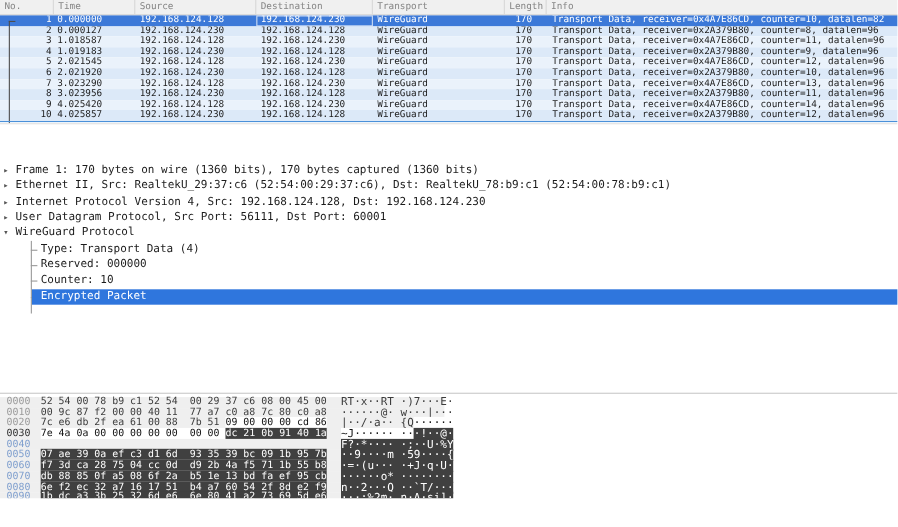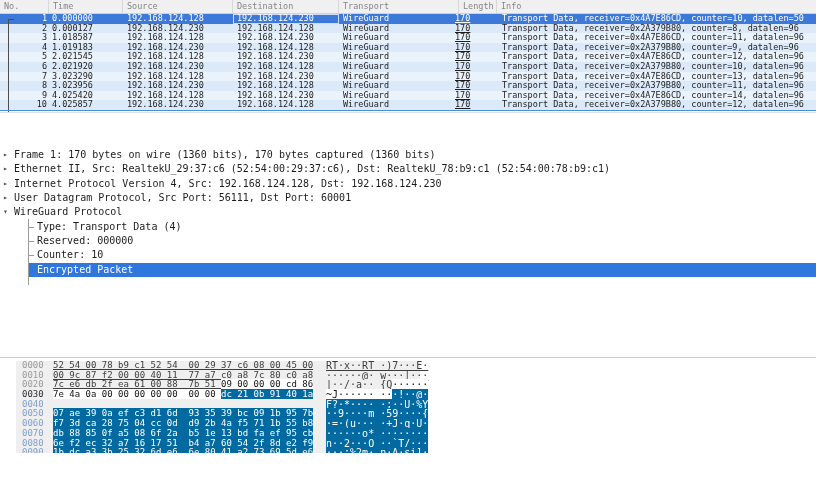--- a/index.html
+++ b/index.html
@@ -23,21 +23,21 @@
   .prow { position:relative; height:9.6px; line-height:9.8px; font-size:8.5px; }
   .prow.ra { background:#dce9f8; }
   .prow.rb { background:#eaf2fb; }
   .prow.sel { background:#3c79d8; color:#fff; }
   .pcell { position:absolute; top:0; bottom:0; white-space:nowrap; overflow:hidden; }
   .c-no   { left:0;    width:47px; text-align:right; }
   .c-time { left:52px; width:74px; }
   .c-src  { left:127px; width:106px; }
   .c-dst  { left:237px; width:102px; }
   .c-proto{ left:343px; width:110px; }
-  .c-len  { left:455px; width:42px; text-align:left;text-decoration:underline; }
+  .c-len  { left:455px; width:42px; text-align:center; }
   .c-info { left:502px; right:0; }
   .focusrect { position:absolute; left:233px; width:106px; top:0; bottom:0;
                border:1px solid rgba(255,255,255,.75); }
   .conv-bracket-v { position:absolute; left:8px; top:19px; width:1px; height:124px; background:#4d4d4d; }
   .conv-bracket-h { position:absolute; left:8px; top:19px; width:6px; height:1px; background:#4d4d4d; }
   .plist-bottomline { position:absolute; left:0; right:0; top:110px; height:1px; background:#4a90d9; }
   
   .details {
     position:absolute; top:112px; left:0; right:0; height:245px;
     border-top:1px solid #e0e0e0; background:#fff; font-size:10px;
@@ -49,29 +49,29 @@
   .dchild .lbl { position:absolute; left:37px; }
   .dchild::before { content:""; position:absolute; left:28px; top:7px; width:6px; height:1px; background:#9a9a9a; }
   .dchild.sel .bar { position:absolute; left:29px; right:0; top:0.5px; bottom:0.5px; background:#2f76dd; }
   .dchild.sel .lbl { color:#fff; }
   .tree-vline { position:absolute; left:28px; top:106px; width:1px; height:66px; background:#9a9a9a; }
   
   .hexpane {
     position:absolute; top:357px; left:0; right:0; bottom:0;
     border-top:1px solid #c9c9c9; background:#fff; font-size:9px;
   }
-  .hexrows { padding-top:3px;padding-left:16px; }
+  .hexrows { padding-top:3px; }
   .hexrow { position:relative; height:9.7px; line-height:9.8px; width:404px;
             background:#efefef; white-space:pre; }
   .hx-off { position:absolute; left:6px; }
   .hx-bytes { position:absolute; left:37px; }
   .hx-ascii { position:absolute; left:310px; font-size:10px; }
-  .hx-dim { color:#3c3c3c;text-decoration:underline; }
+  .hx-dim { color:#3c3c3c; }
   .hx-proto { background:#ffffff; color:#111; }
-  .hx-sel { background:#0369a1; color:#fff; }
+  .hx-sel { background:#404040; color:#fff; }
   .off-dim { color:#9a9a9a; }
   .off-dark { color:#2e2e2e;text-align:right; }
   .off-selrow { color:#7f9fce; }
 </style>
 </head>
 <body>
 
 <div class="app">
 
   <div>
@@ -85,21 +85,21 @@
       <div class="hcell hc-info">Info</div>
     </div>
     <div class="plist-rows" id="plist-rows">
         <div class="prow sel">
           <div class="pcell c-no">1</div>
           <div class="pcell c-time">0.000000</div>
           <div class="pcell c-src">192.168.124.128</div>
           <div class="pcell c-dst">192.168.124.230</div>
           <div class="pcell c-proto">WireGuard</div>
           <div class="pcell c-len">170</div>
-          <div class="pcell c-info">Transport Data, receiver=0x4A7E86CD, counter=10, datalen=50</div>
+          <div class="pcell c-info">Transport Data, receiver=0x4A7E86CD, counter=10, datalen=82</div>
           <div class="focusrect"></div>
         </div>
         <div class="prow ra">
           <div class="pcell c-no">2</div>
           <div class="pcell c-time">0.000127</div>
           <div class="pcell c-src">192.168.124.230</div>
           <div class="pcell c-dst">192.168.124.128</div>
           <div class="pcell c-proto">WireGuard</div>
           <div class="pcell c-len">170</div>
           <div class="pcell c-info">Transport Data, receiver=0x2A379B80, counter=8, datalen=96</div>

